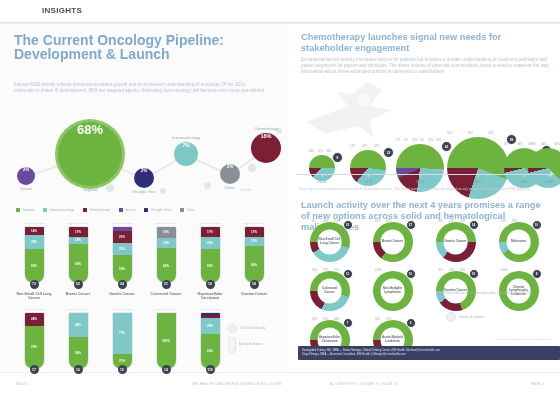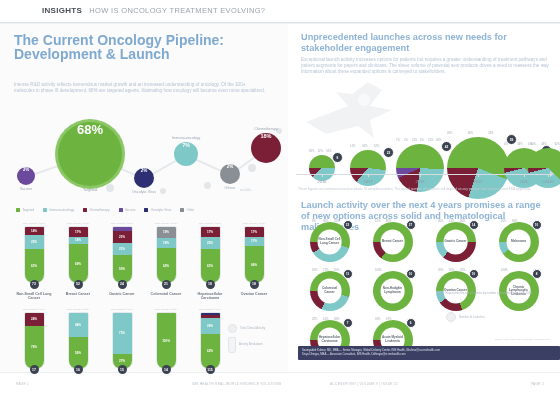--- a/index.html
+++ b/index.html
@@ -99,21 +99,20 @@
   .f-right{right:16px;}
 </style>
 </head>
 <body>
 
 <div class="page">
 
   <div class="topbar">
     <div class="topbar-inner">
       <span class="insights">INSIGHTS</span>
-      <span class="insights-sub">HOW IS ONCOLOGY TREATMENT EVOLVING?</span>
     </div>
   </div>
   <div class="hdr-rule"></div>
   <div class="hdr-rule2"></div>
 
   <div class="colL">
 
     <div class="L-title">
       <p class="h2">The Current Oncology Pipeline: Development &amp; Launch</p>
     </div>
@@ -316,21 +315,21 @@
           <div class="tl-txt">Activity Breakdown</div>
         </div>
       </div>
   </div>
 
   <div class="divider"></div>
 
   <div class="colR">
 
     <div class="R-title">
-      <p class="h2b">Unprecedented launches across new needs for stakeholder engagement</p>
+      <p class="h2b">Chemotherapy launches signal new needs for stakeholder engagement</p>
     </div>
     <div class="R-para">
       <p class="body-txt">Exceptional launch activity increases options for patients but requires a greater understanding of treatment pathways and patient segments for payers and clinicians. The sheer volume of potential new products drives a need to reassess the way information about these expanded options is conveyed to stakeholders.</p>
     </div>
 
     <svg class="rocket" viewBox="0 0 120 70">
       <path d="M10 46 L52 30 L40 16 L56 18 L72 6 L86 14 L74 30 L96 34 L74 44 L78 62 L62 50 L30 58 Z" fill="#e3e7ea"></path>
       <circle cx="68" cy="24" r="6" fill="#f2f4f6"></circle>
     </svg>
 

